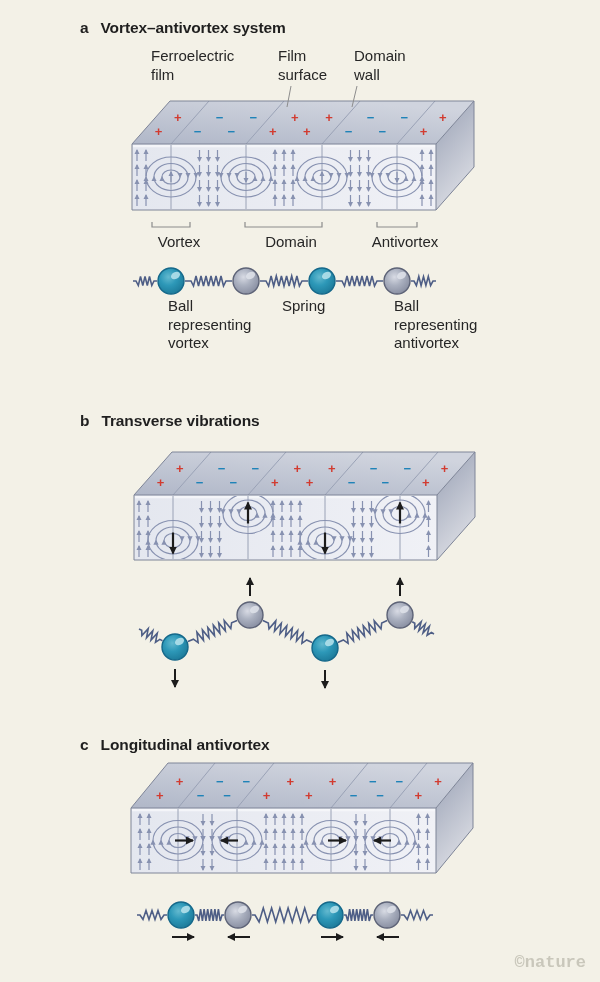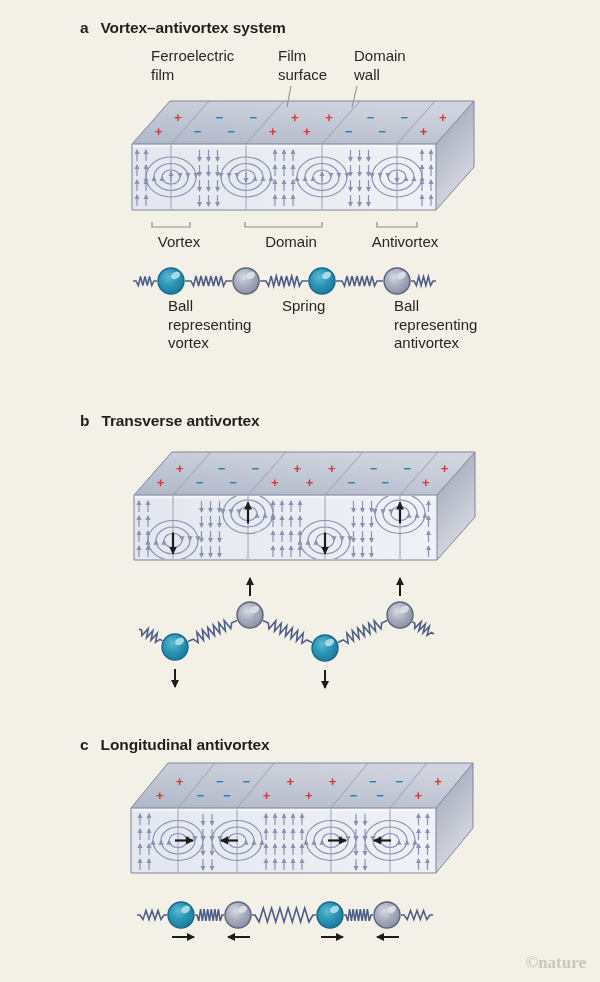--- a/index.html
+++ b/index.html
@@ -3,21 +3,21 @@
 <meta charset="utf-8">
 <style>
   html,body{margin:0;padding:0;}
   .page{position:relative;width:600px;height:982px;background:#f3f1e7;
         font-family:"Liberation Sans",sans-serif;color:#262626;overflow:hidden;}
   svg.canvas{position:absolute;left:0;top:0;}
   .heading{position:absolute;display:flex;gap:12px;font-size:15.5px;font-weight:bold;
            letter-spacing:-0.1px;color:#1f1f1f;}
   .label{position:absolute;font-size:15px;line-height:18.5px;white-space:pre-line;margin-left:8px;}
   .center-label{transform:translateX(-50%);text-align:center;white-space:nowrap;}
-  .watermark{position:absolute;right:14px;top:953px;font-family:Liberation Serif, serif;
+  .watermark{position:absolute;right:14px;top:953px;font-family:Liberation Mono, monospace;
              font-weight:bold;font-size:17px;color:#c9c7bb;}
 </style>
 </head>
 <body>
 
 <div class="page">
   <svg id="fig" class="canvas" width="600" height="982" viewBox="0 0 600 982">
       <defs>
         <linearGradient id="gTop" x1="0" y1="1" x2="0.6" y2="0">
           <stop offset="0%" stop-color="#b0b7c8"></stop>
@@ -532,21 +532,21 @@
   <div class="label" style="left:160px;top:297px">Ball
 representing
 vortex</div>
   <div class="label" style="left:274px;top:297px">Spring</div>
   <div class="label" style="left:386px;top:297px">Ball
 representing
 antivortex</div>
 
   <div class="heading" style="left:80px;top:412px">
     <span>b</span>
-    <span>Transverse antivortex</span>
+    <span>Transverse vibrations</span>
   </div>
 
   <div class="heading" style="left:80px;top:736px">
     <span>c</span>
     <span>Longitudinal antivortex</span>
   </div>
 
   <div class="watermark">©nature</div>
 </div>
 

